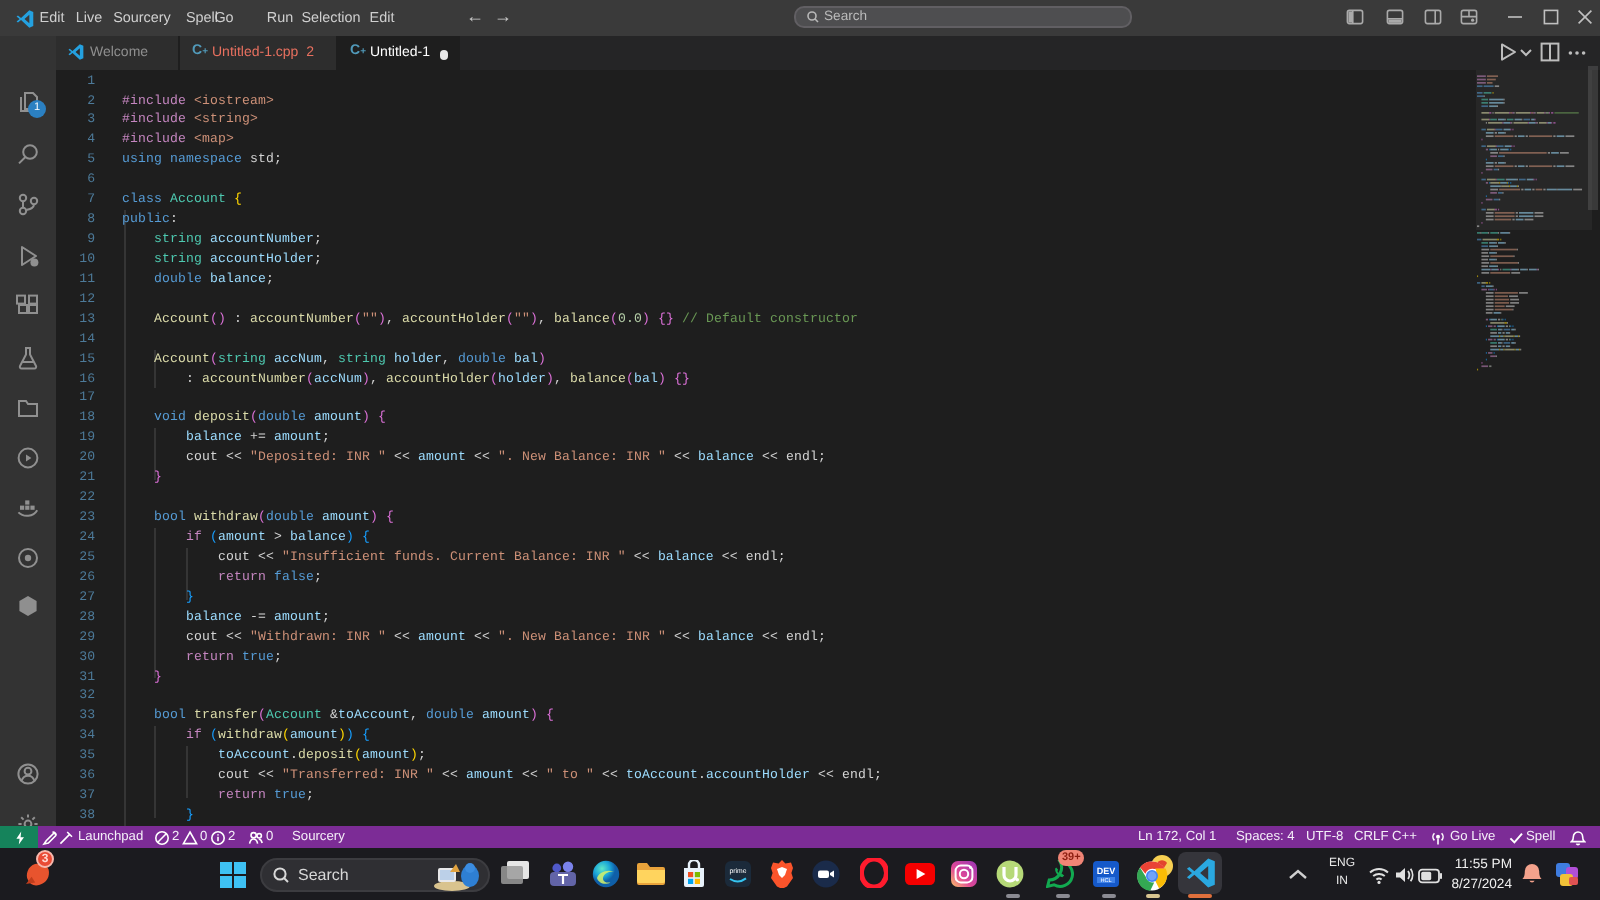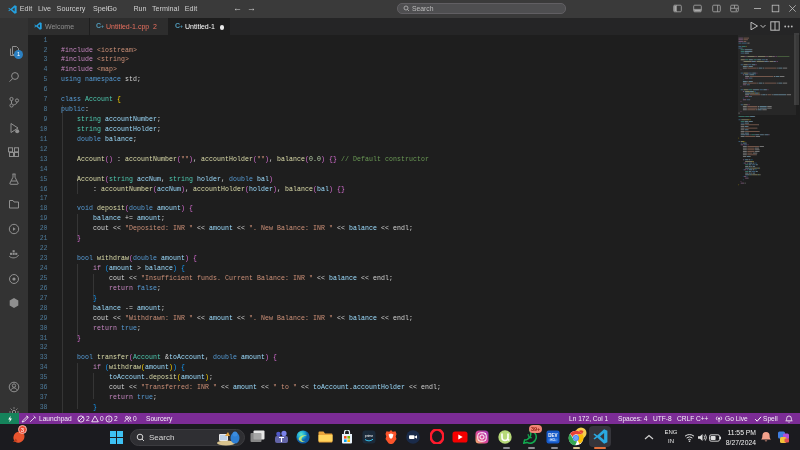--- a/index.html
+++ b/index.html
@@ -24,21 +24,21 @@
 <div id="titlebar">
   <svg style="position:absolute;left:8px;top:4.5px" width="9" height="9" viewBox="0 0 100 100">
         <path d="M74 2 L96 11 V89 L74 98 L28 56 L11 70 L3 64 L20 50 L3 36 L11 30 L28 44 Z M74 27 L47 50 L74 73 Z" fill="#24A1E0" fill-rule="evenodd"></path>
       </svg>
   <div style="position:absolute;left:26px;top:0;transform:translateX(-50%);line-height:17px">Edit</div>
       <div style="position:absolute;left:44.5px;top:0;transform:translateX(-50%);line-height:17px">Live</div>
       <div style="position:absolute;left:71px;top:0;transform:translateX(-50%);line-height:17px">Sourcery</div>
       <div style="position:absolute;left:101px;top:0;transform:translateX(-50%);line-height:17px">Spell</div>
       <div style="position:absolute;left:112px;top:0;transform:translateX(-50%);line-height:17px">Go</div>
       <div style="position:absolute;left:140px;top:0;transform:translateX(-50%);line-height:17px">Run</div>
-      <div style="position:absolute;left:165.5px;top:0;transform:translateX(-50%);line-height:17px">Terminal</div>
+      <div style="position:absolute;left:165.5px;top:0;transform:translateX(-50%);line-height:17px">Selection</div>
       <div style="position:absolute;left:191px;top:0;transform:translateX(-50%);line-height:17px">Edit</div>
   <div style="position:absolute;left:233px;top:0;line-height:16px;font-size:9px;color:#cccccc">←</div>
   <div style="position:absolute;left:247px;top:0;line-height:16px;font-size:9px;color:#cccccc">→</div>
   <div style="position:absolute;left:397px;top:2.5px;width:169px;height:11px;background:#4e4e50;
     border:1px solid #615f63;border-radius:5px;"></div>
   <svg style="position:absolute;left:403px;top:5px" width="7" height="7" viewBox="0 0 7 7">
         <circle cx="3" cy="3" r="2" stroke="#b8b8b8" stroke-width="0.8" fill="none"></circle>
         <path d="M4.4 4.4L6 6" stroke="#b8b8b8" stroke-width="0.8"></path>
       </svg>
   <div style="position:absolute;left:412px;top:2.5px;height:11px;line-height:11.5px;font-size:6.8px;color:#bbbbbb">Search</div>

